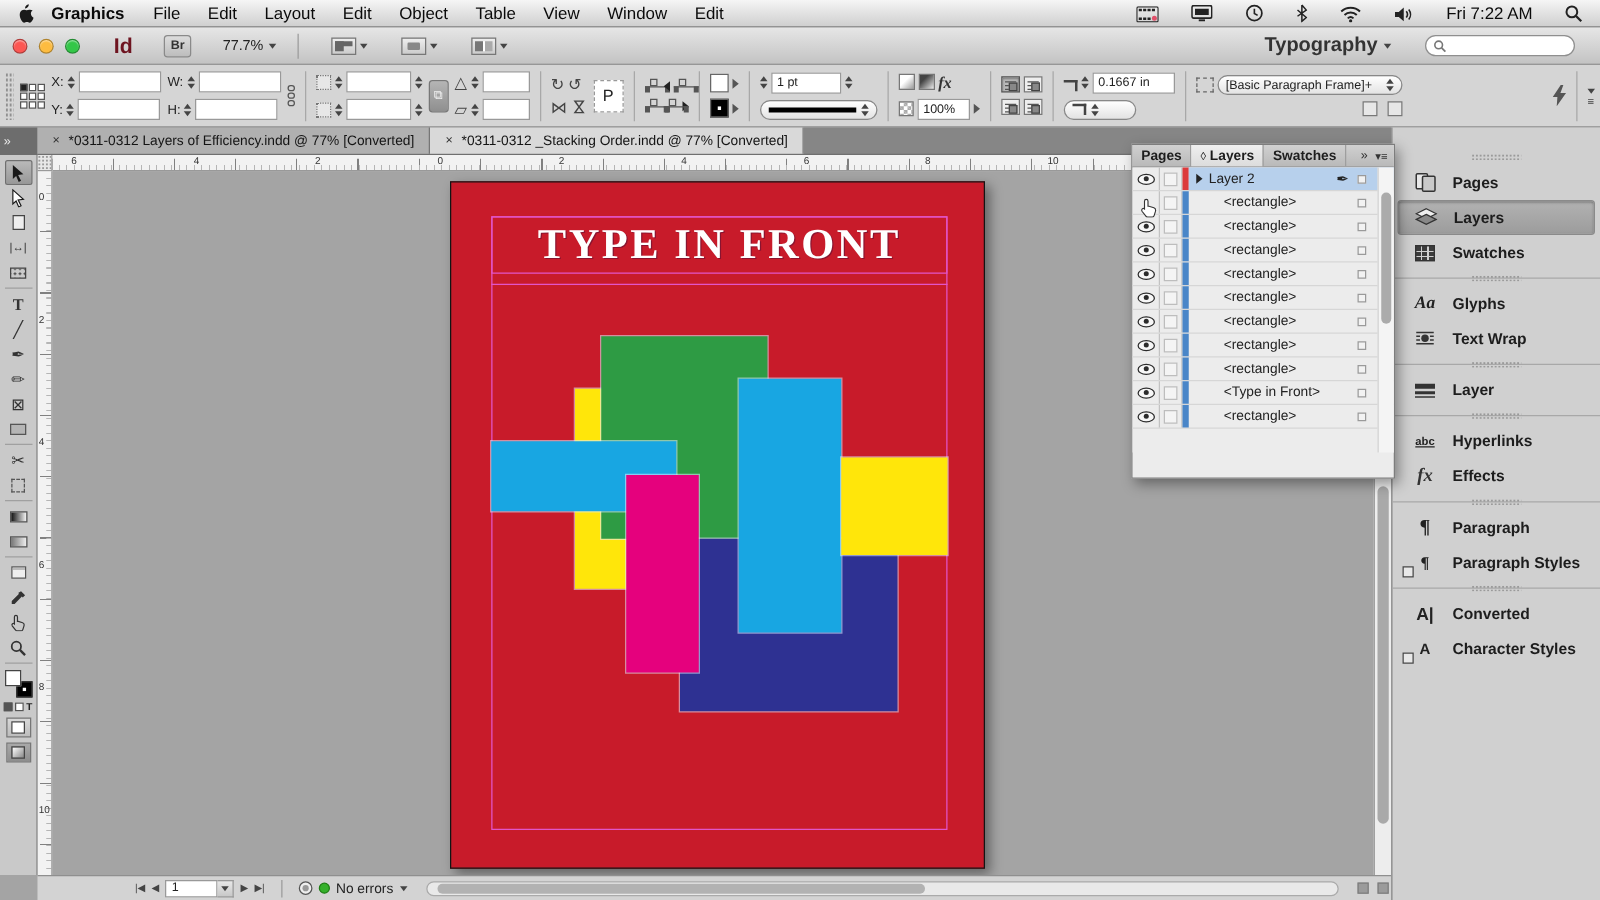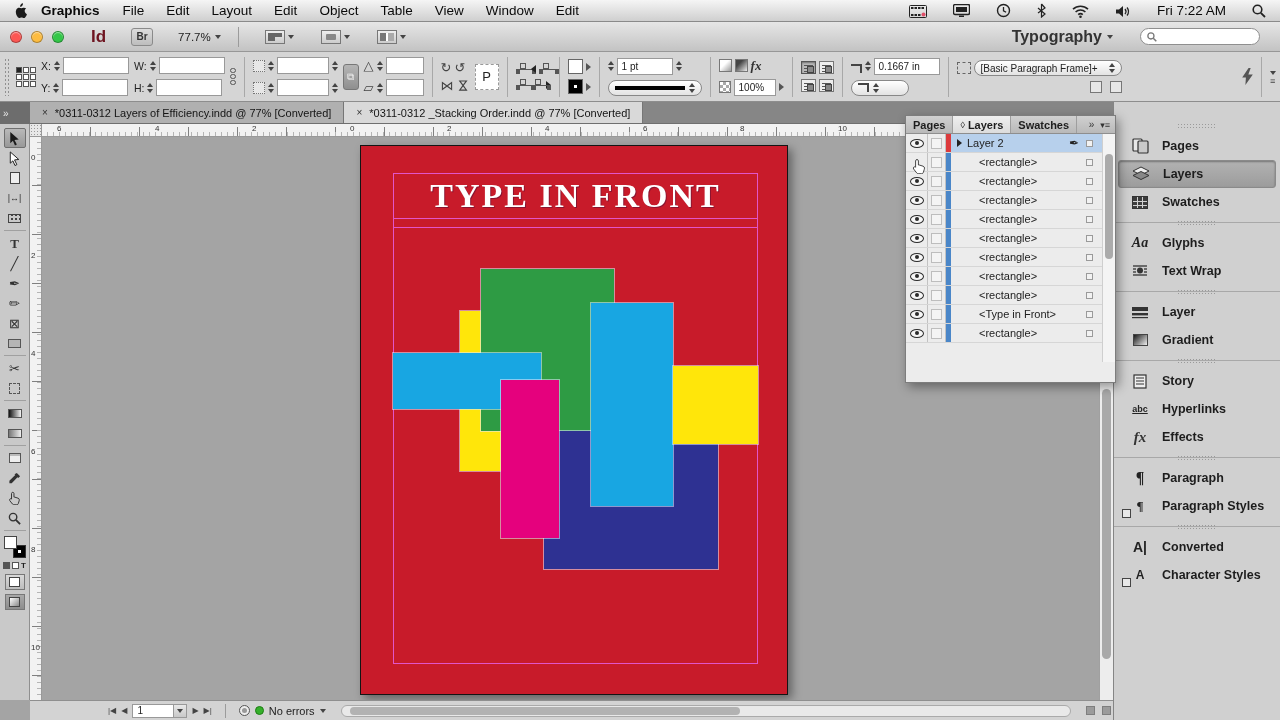--- a/index.html
+++ b/index.html
@@ -747,39 +747,22 @@
       <div class="dock-item">
           <span class="dicon">
             <svg width="16" height="13" viewBox="0 0 16 13">
               <rect x="0" y="1" width="16" height="4" fill="#333"></rect>
               <rect x="0" y="7" width="16" height="2.4" fill="#333"></rect>
               <rect x="0" y="11" width="16" height="1.2" fill="#333"></rect>
             </svg>
           </span>
           <span>Layer</span>
         </div>
-      <div class="dock-item">
-          <span class="dicon">
-            <span class="grad-sq"></span>
-          </span>
-          <span>Gradient</span>
-        </div>
     </div>
     <div class="dock-group">
-      <div class="dock-item">
-          <span class="dicon">
-            <svg width="14" height="15" viewBox="0 0 14 15">
-              <rect x="1" y="1" width="12" height="13" fill="#eee" stroke="#333" stroke-width="1.2"></rect>
-              <line x1="3" y1="4" x2="11" y2="4" stroke="#333"></line>
-              <line x1="3" y1="7" x2="11" y2="7" stroke="#333"></line>
-              <line x1="3" y1="10" x2="11" y2="10" stroke="#333"></line>
-            </svg>
-          </span>
-          <span>Story</span>
-        </div>
       <div class="dock-item">
           <span class="dicon abc">abc</span>
           <span>Hyperlinks</span>
         </div>
       <div class="dock-item">
           <span class="dicon fxi" style="font-size:15px">fx</span>
           <span>Effects</span>
         </div>
     </div>
     <div class="dock-group">

